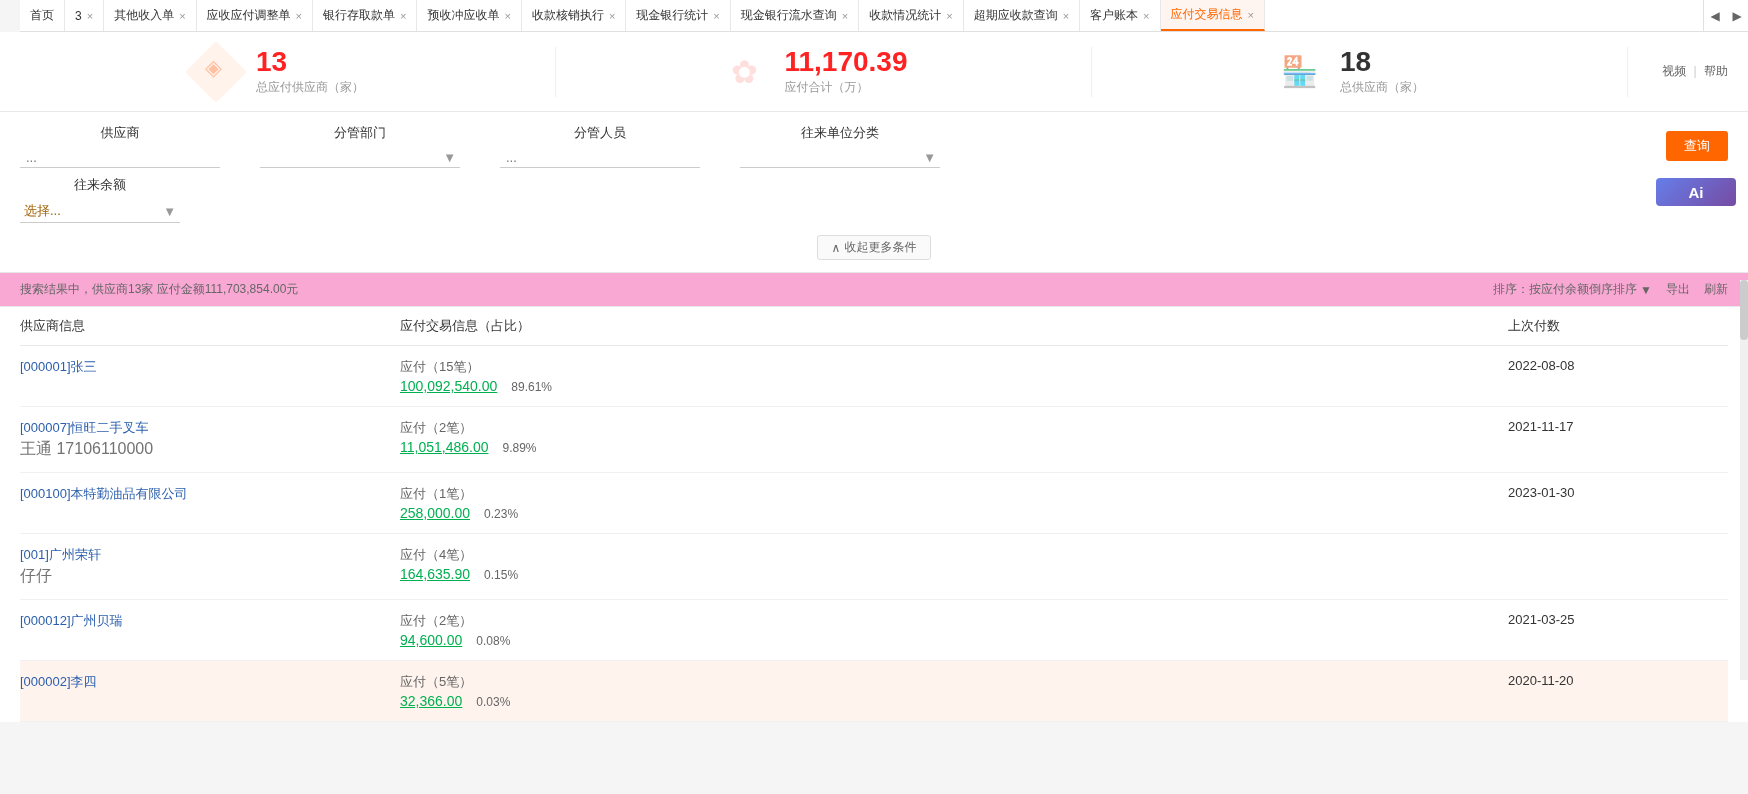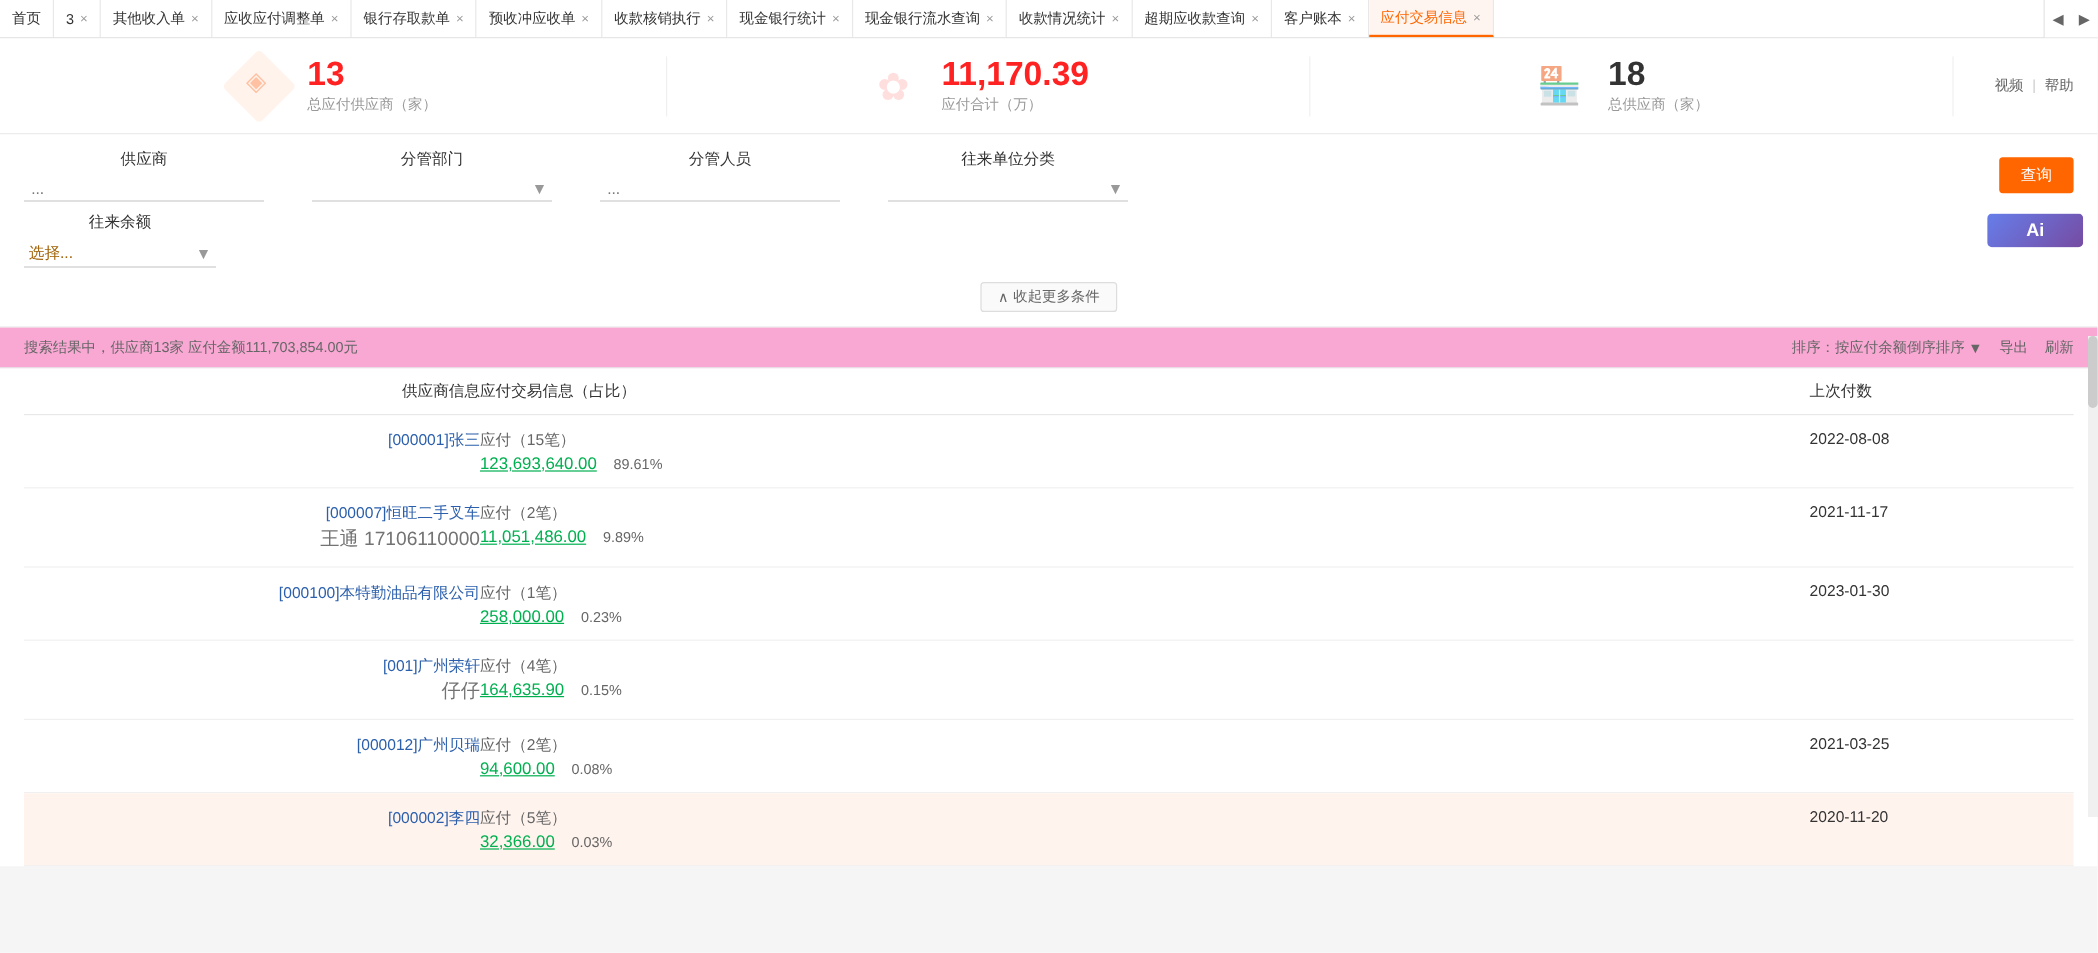--- a/index.html
+++ b/index.html
@@ -6,20 +6,21 @@
     body { font-family: 'Microsoft YaHei', Arial, sans-serif; font-size: 13px; background: #f5f5f5; color: #333; }
 
     
     .top-nav {
       display: flex;
       align-items: center;
       background: #fff;
       border-bottom: 1px solid #e0e0e0;
       height: 32px;
       overflow: hidden;
+      margin-left: 20px;
     }
     .nav-tab {
       display: flex;
       align-items: center;
       padding: 0 10px;
       height: 100%;
       white-space: nowrap;
       border-right: 1px solid #e8e8e8;
       cursor: pointer;
       font-size: 12px;
@@ -199,21 +200,21 @@
       padding: 0 20px;
     }
     .table-header {
       display: flex;
       border-bottom: 1px solid #e8e8e8;
       padding: 10px 0;
       font-size: 13px;
       color: #333;
       font-weight: 500;
     }
-    .col-supplier { flex: 0 0 380px; text-align: right; }
+    .col-supplier { flex: 0 0 380px; }
     .col-trade { flex: 1; }
     .col-last { flex: 0 0 220px; }
 
     .table-row {
       display: flex;
       border-bottom: 1px solid #f0f0f0;
       padding: 12px 0;
       font-size: 13px;
       align-items: flex-start;
     }
@@ -464,21 +465,21 @@
 
   <div class="table-row">
     <div class="col-supplier">
       <div class="supplier-name">
         <a href="#">[000001]张三</a>
       </div>
     </div>
     <div class="col-trade trade-info">
       <div class="trade-label">应付（15笔）</div>
       <div class="trade-row">
-        <span class="trade-amount">123,693,640.00</span>
+        <span class="trade-amount">100,092,540.00</span>
         <span class="trade-percent">89.61%</span>
       </div>
     </div>
     <div class="col-last">
       <span class="last-payment">2022-08-08</span>
     </div>
   </div>
 
   <div class="table-row">
     <div class="col-supplier">

